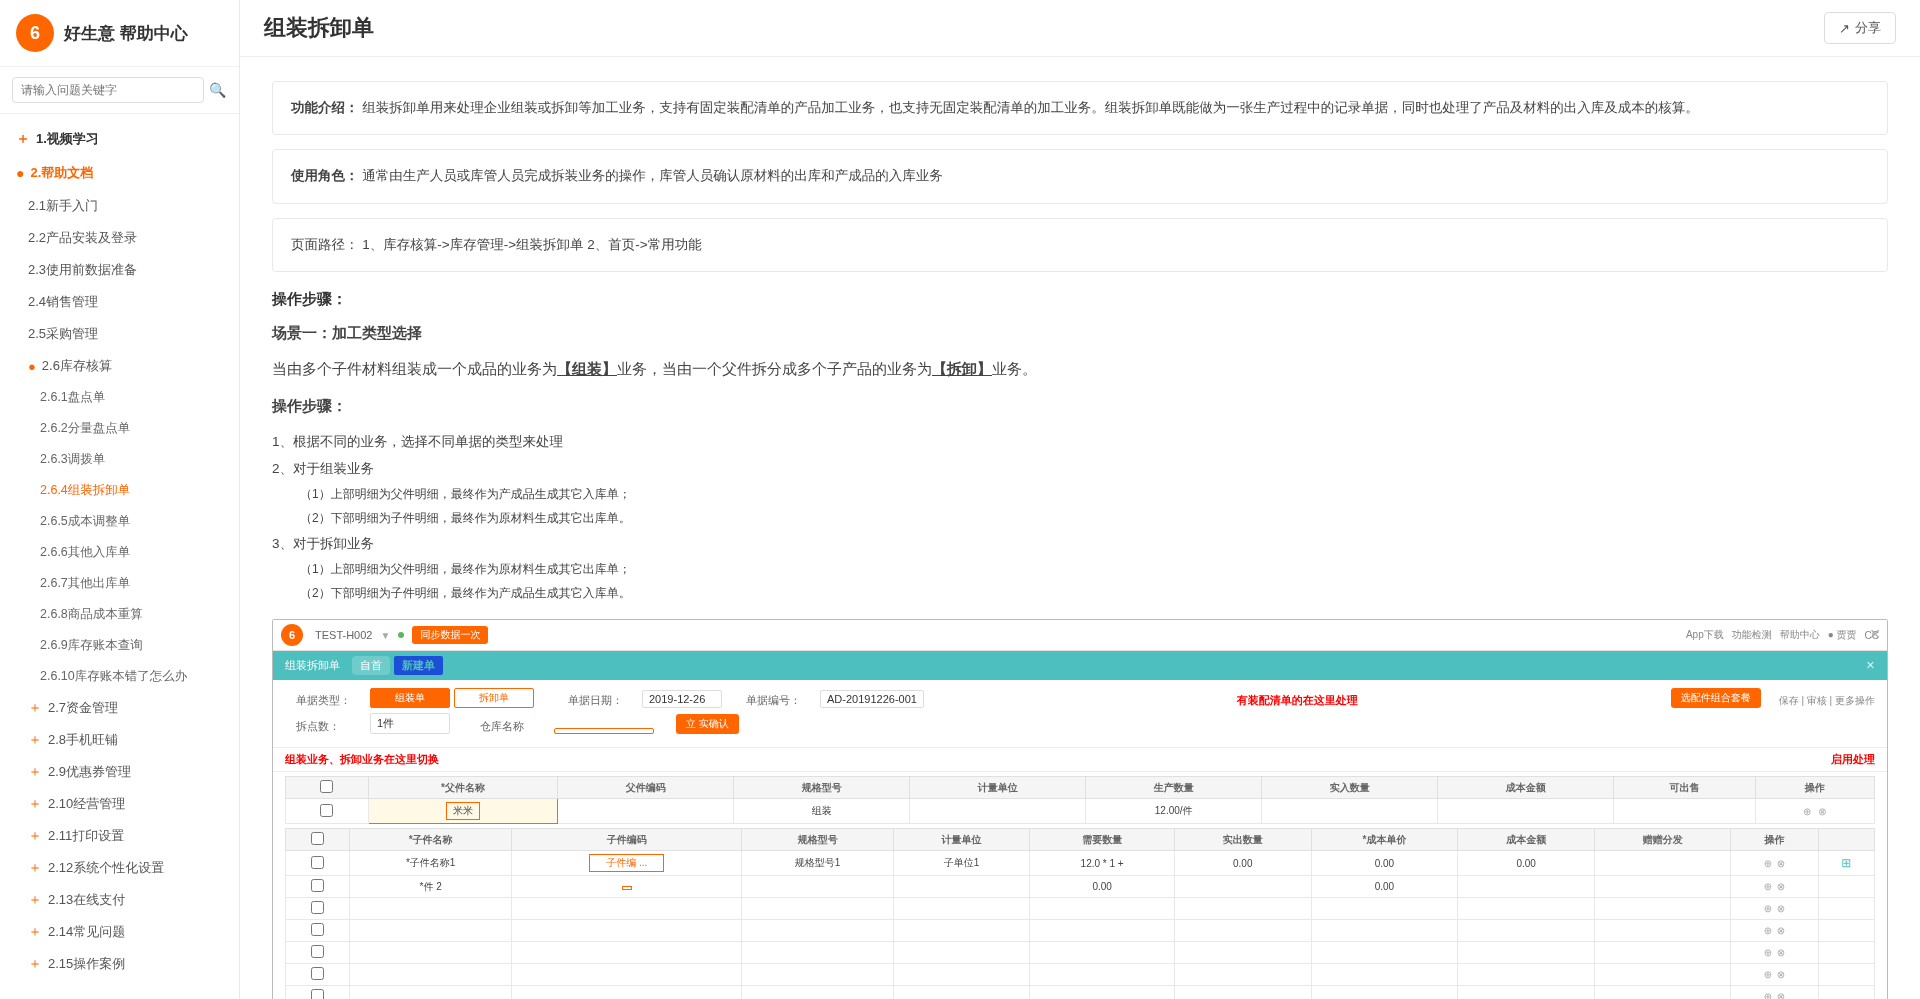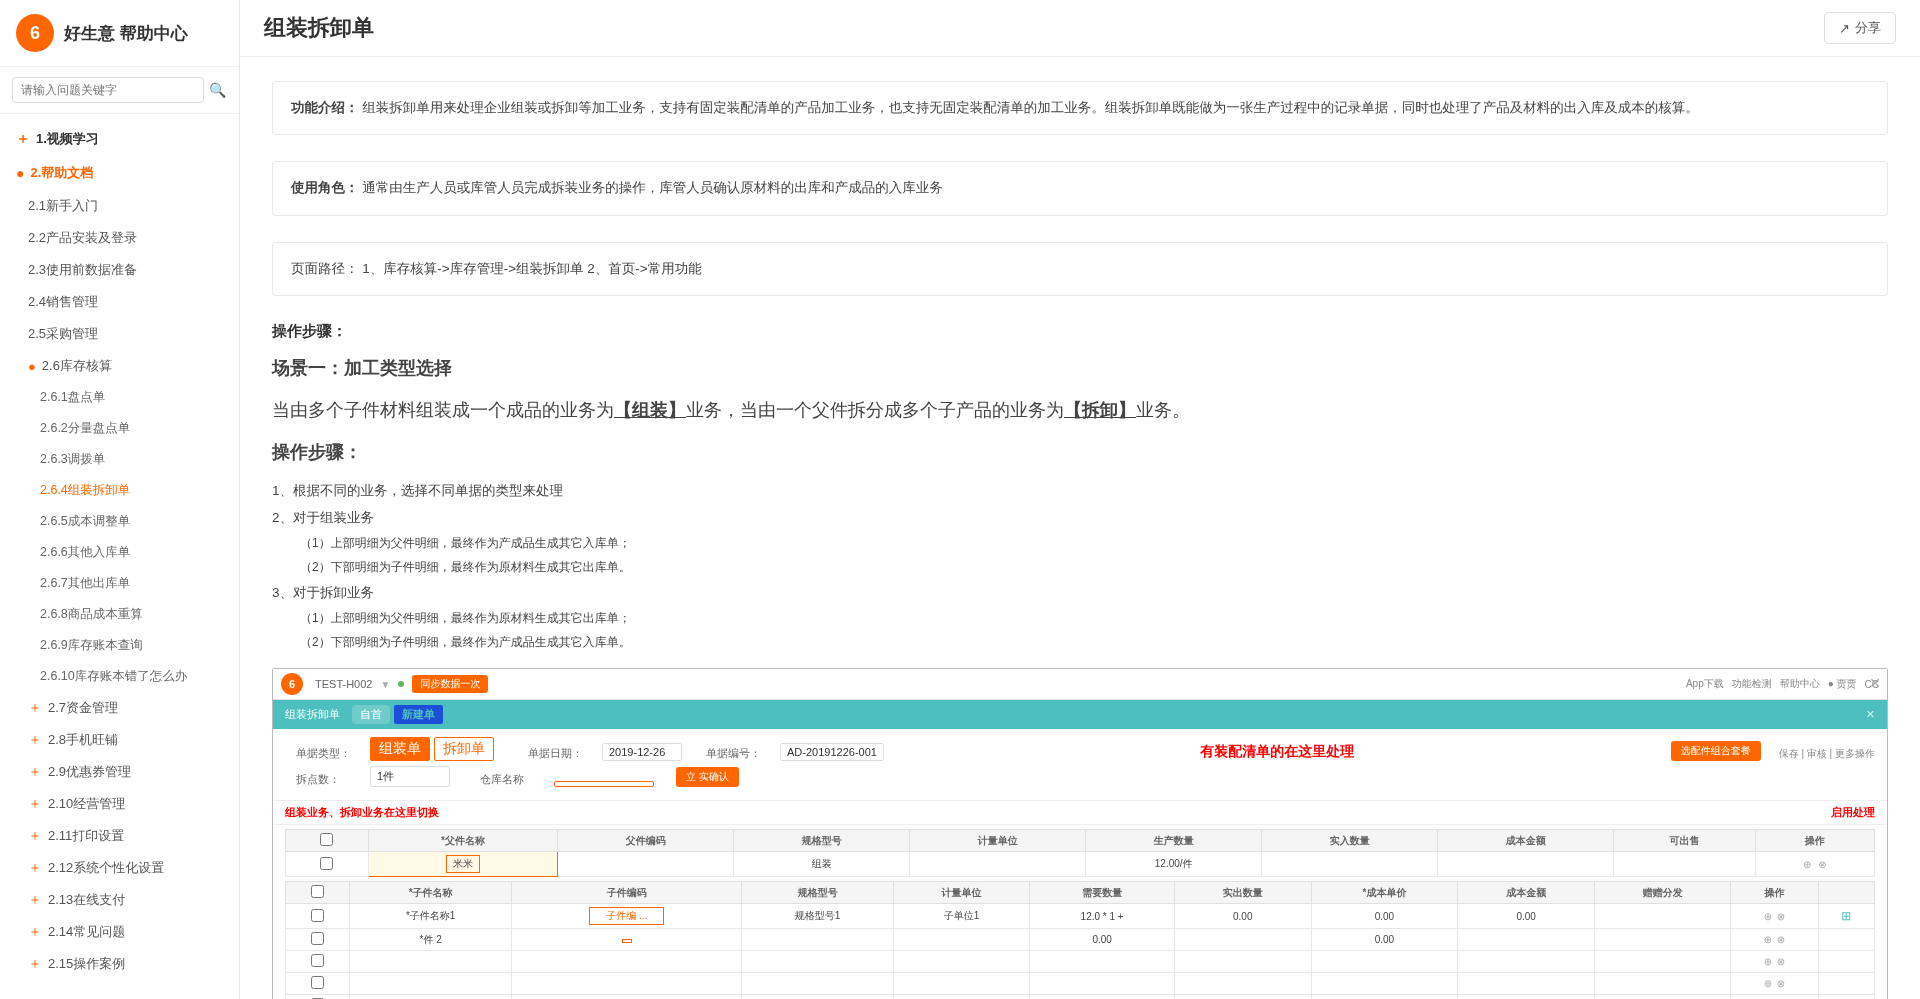--- a/index.html
+++ b/index.html
@@ -140,37 +140,37 @@
       flex: 1;
       overflow-y: auto;
       padding: 24px 32px;
       background: #fff;
     }
 
     .info-block {
       border: 1px solid #e8e8e8;
       border-radius: 4px;
       padding: 14px 18px;
-      margin-bottom: 26px;
+      margin-bottom: 14px;
       font-size: 13.5px;
       line-height: 1.8;
       color: #444;
     }
 
     .info-block p { margin: 0; }
 
     .section-title {
       font-size: 15px;
       font-weight: bold;
       color: #333;
       margin: 18px 0 10px 0;
     }
 
     .content-text {
-      font-size: 18px;
+      font-size: 15px;
       color: #444;
       line-height: 1.9;
       margin-bottom: 8px;
     }
 
     .steps-list {
       margin: 6px 0;
       padding-left: 0;
       list-style: none;
     }
@@ -244,23 +244,23 @@
     }
 
     .app-type-btns {
       display: flex; gap: 4px;
     }
 
     .type-btn {
       border: 1px solid #f60;
       color: #f60;
       background: #fff;
-      padding: 2px 8px;
+      padding: 2px 24px;
       border-radius: 2px;
-      font-size: 14px;
+      font-size: 10px;
       cursor: pointer;
     }
 
     .type-btn.active {
       background: #f60;
       color: #fff;
     }
 
     .app-table {
       width: 100%;
@@ -542,21 +542,21 @@
         <div class="app-form-row">
           <label>单据类型：</label>
           <div class="app-type-btns">
             <button class="type-btn active">组装单</button>
             <button class="type-btn">拆卸单</button>
           </div>
           <label style="margin-left:20px;">单据日期：</label>
           <span class="input-sm">2019-12-26</span>
           <label style="margin-left:10px;">单据编号：</label>
           <span class="input-sm">AD-20191226-001</span>
-          <span style="flex:1;text-align:center;color:red;font-size:14px;font-weight:bold;">有装配清单的在这里处理</span>
+          <span style="flex:1;text-align:center;color:red;font-size:11px;font-weight:bold;">有装配清单的在这里处理</span>
           <button class="btn-orange" style="font-size:10px;">选配件组合套餐</button>
           <span style="color:#888;font-size:10px;margin-left:4px;">保存 | 审核 | 更多操作</span>
         </div>
         <div class="app-form-row">
           <label>拆点数：</label>
           <span class="input-sm">1件</span>
           <label style="margin-left:16px;">仓库名称</label>
           <span class="input-sm" style="border:1px solid #f60;min-width:100px;"></span>
           <button class="btn-orange" style="font-size:10px;margin-left:8px;">立 实确认</button>
         </div>

